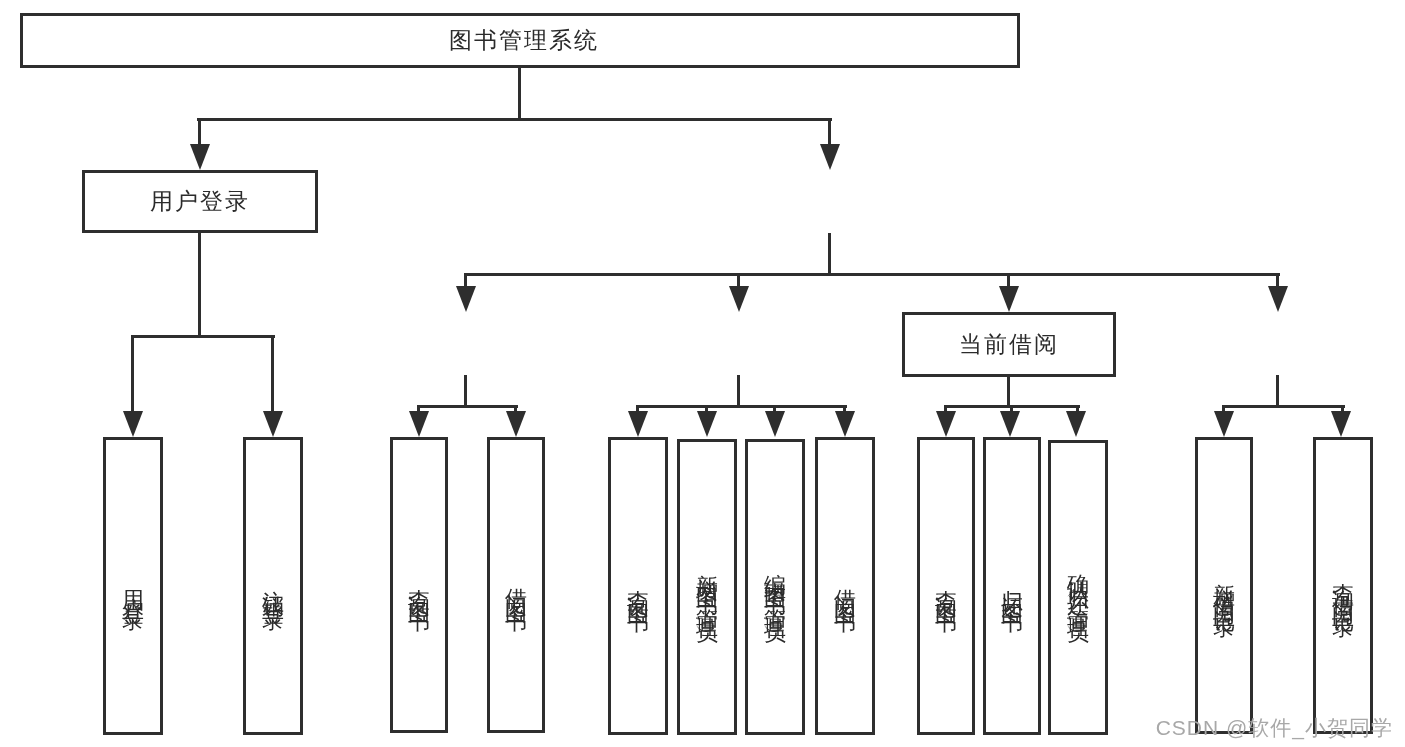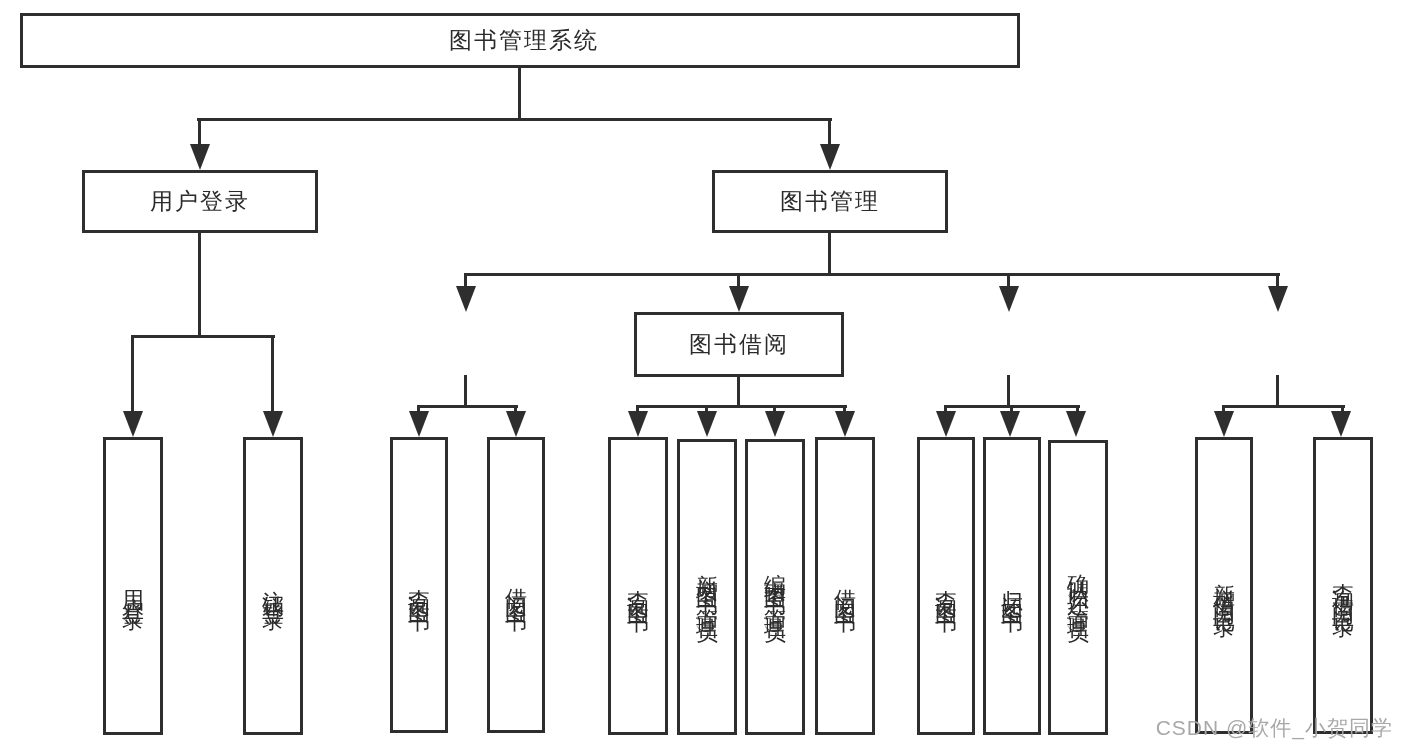--- a/index.html
+++ b/index.html
@@ -120,26 +120,23 @@
   <div class="arrow" style="left:1214px;top:411px;"></div>
   <div class="arrow" style="left:1331px;top:411px;"></div>
 
   <div class="node" style="left:20px;top:13px;width:1000px;height:55px;padding-left:8px;">
     <span>图书管理系统</span>
   </div>
 
   <div class="node" style="left:82px;top:170px;width:236px;height:63px;">
     <span>用户登录</span>
   </div>
-  <div class="node" style="left:712px;top:170px;width:236px;height:63px;">
-    <span>图书管理</span>
-  </div>
 
-  <div class="node" style="left:634px;top:312px;width:210px;height:65px;">
-    <span>图书借阅</span>
+  <div class="node" style="left:902px;top:312px;width:214px;height:65px;">
+    <span>当前借阅</span>
   </div>
 
   <div class="node leaf" style="left:103px;top:437px;width:60px;height:298px;">
     <span class="vtext">用户登录</span>
   </div>
   <div class="node leaf" style="left:243px;top:437px;width:60px;height:298px;">
     <span class="vtext">注销登录</span>
   </div>
 
   <div class="node leaf" style="left:390px;top:437px;width:58px;height:296px;">

